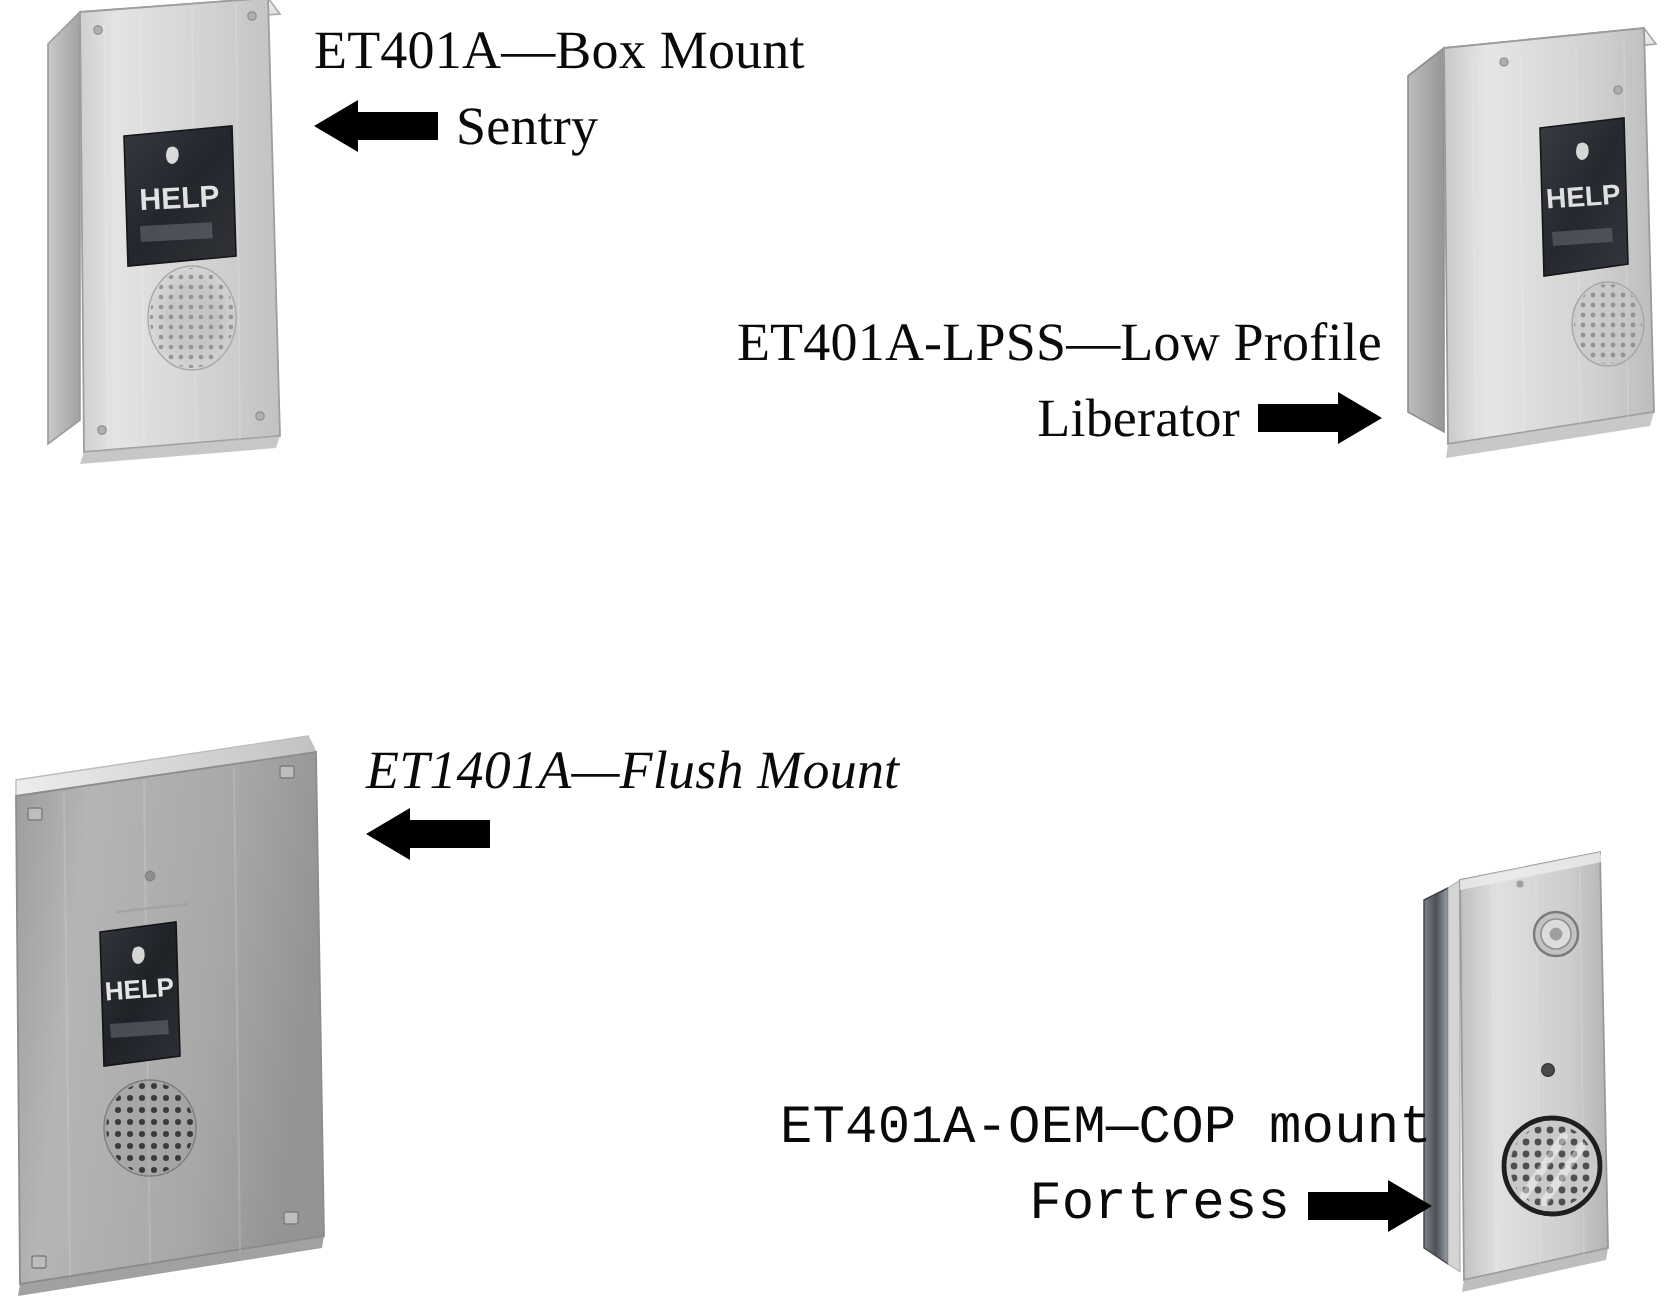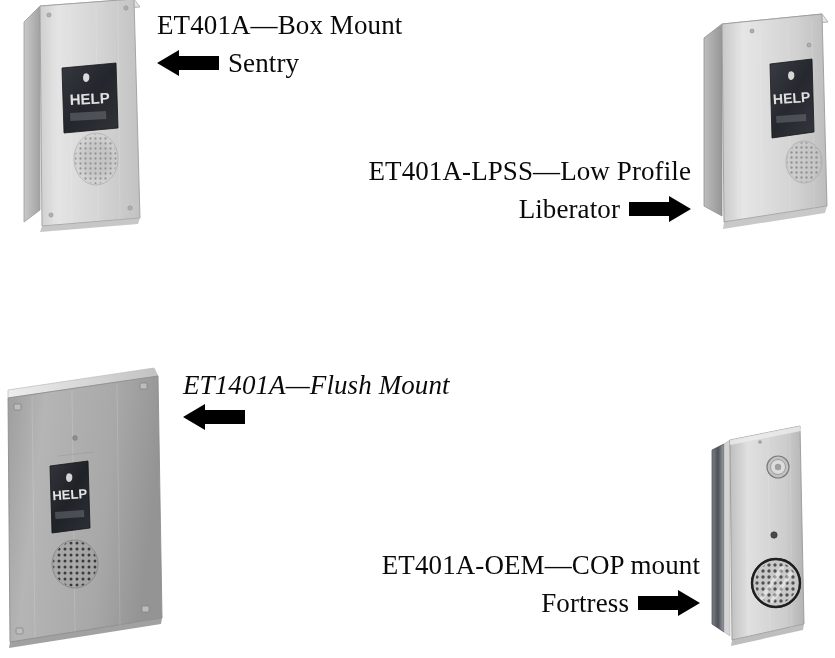--- a/index.html
+++ b/index.html
@@ -338,21 +338,21 @@
     <span class="line1">ET1401A—Flush Mount</span>
     <span class="line2">
       <span class="arrow">
         <svg width="62" height="26" viewBox="0 0 62 26" aria-hidden="true">
           <polygon points="0,13 22,0 22,6 62,6 62,20 22,20 22,26" fill="#000000"></polygon>
         </svg>
       </span>
     </span>
   </div>
 
-  <div class="caption align-right" style="left:278px; top:546px; width:422px;">
+  <div class="caption align-right" style="left:294px; top:546px; width:422px;font-family:Liberation Mono, monospace;">
     <span class="line1">ET401A-OEM—COP mount</span>
     <span class="line2">
       <span>Fortress</span>
       <span class="arrow">
         <svg width="62" height="26" viewBox="0 0 62 26" aria-hidden="true">
           <polygon points="62,13 40,0 40,6 0,6 0,20 40,20 40,26" fill="#000000"></polygon>
         </svg>
       </span>
     </span>
   </div>

